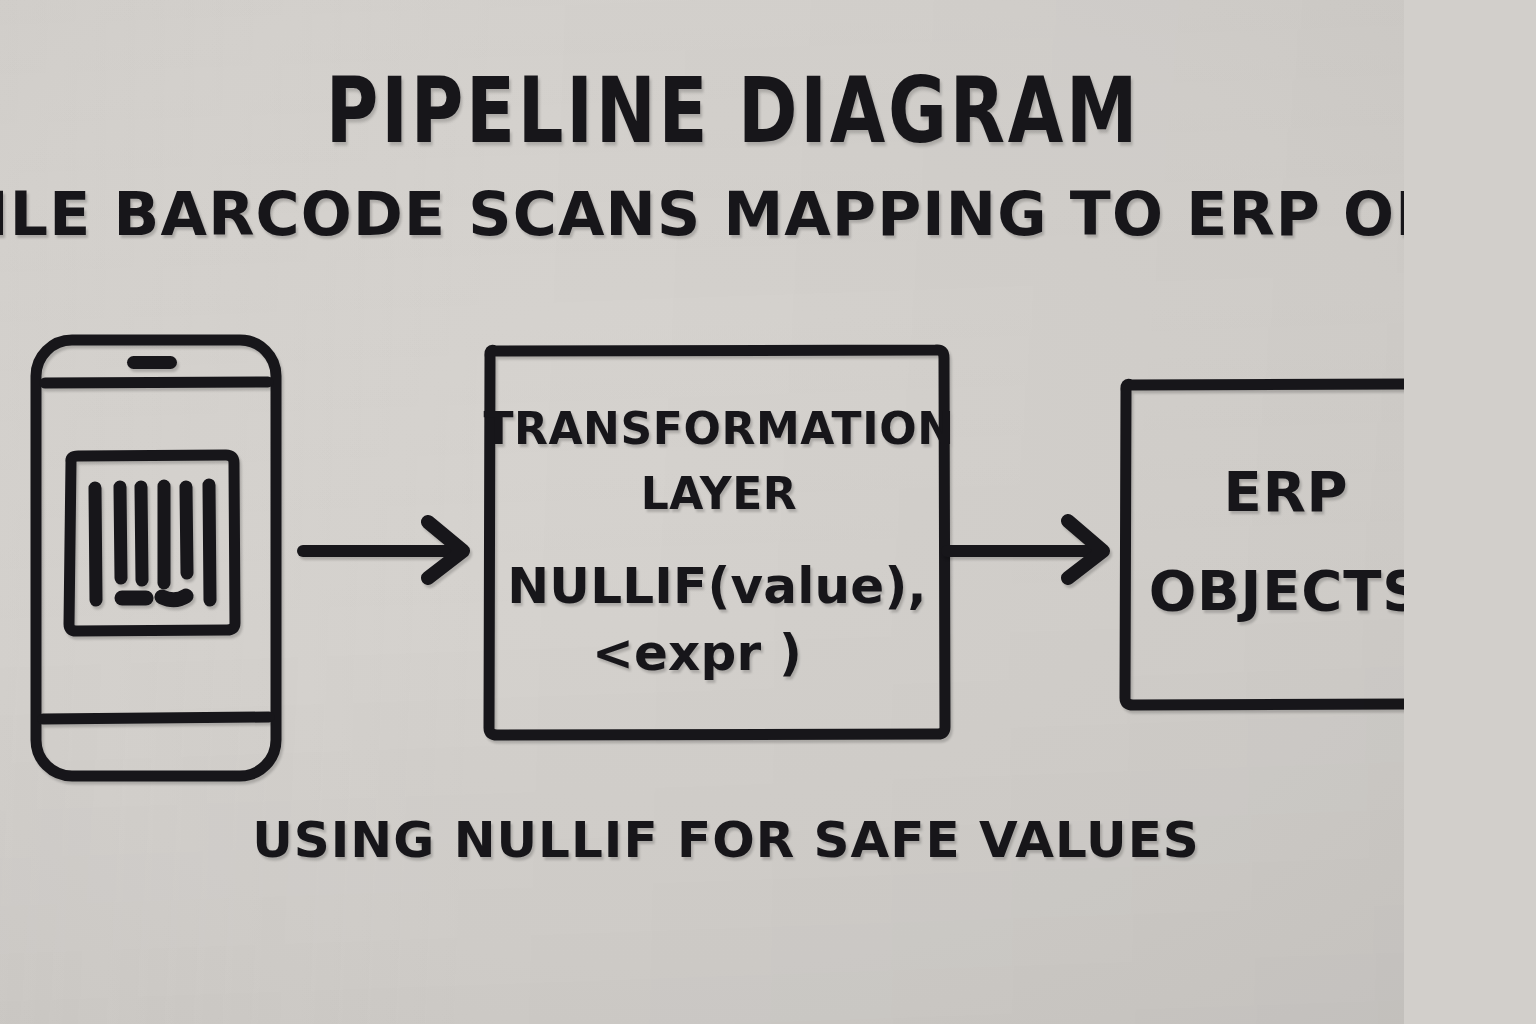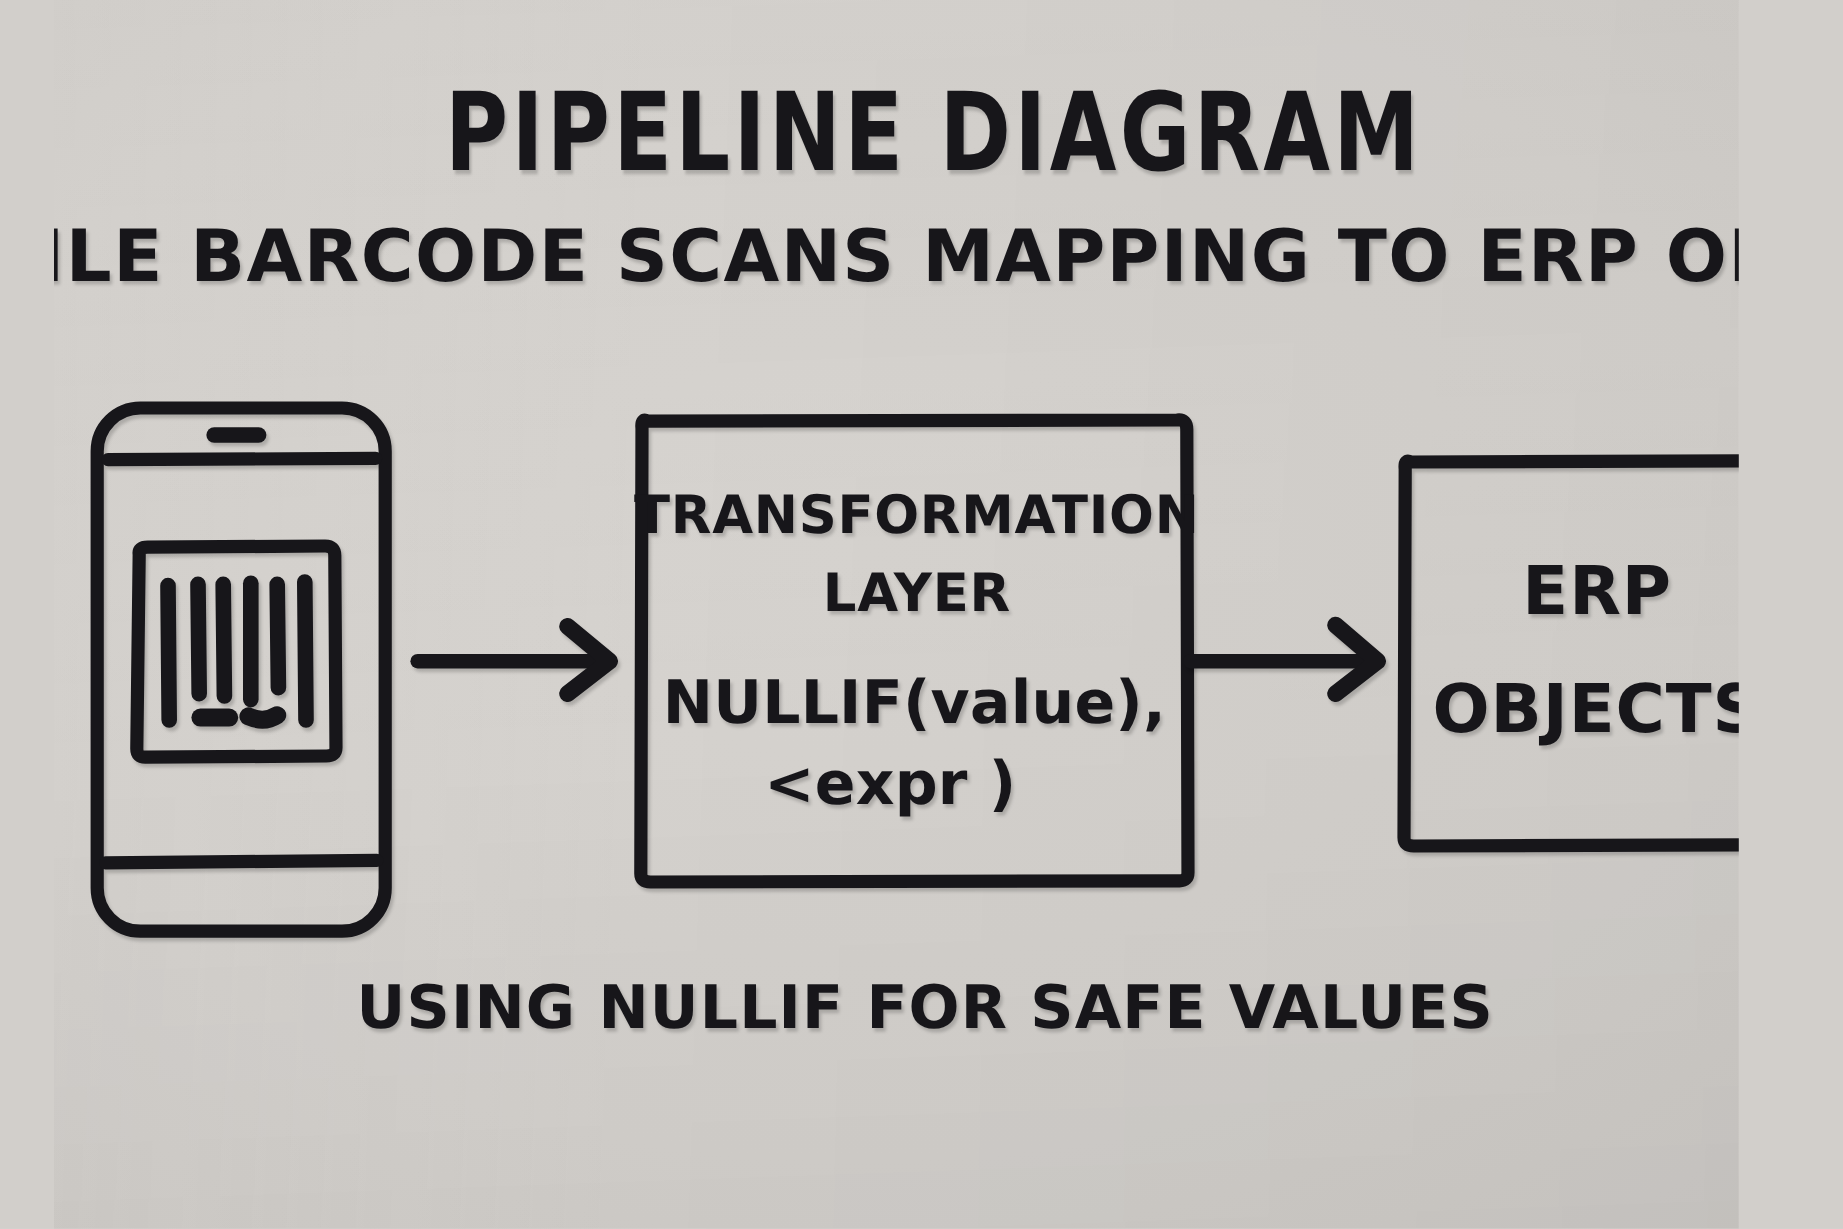--- a/index.html
+++ b/index.html
@@ -8,21 +8,20 @@
     background: #d2cfcb;
   }
   #canvas {
     position: relative;
     width: 1404px;
     height: 1024px;
     overflow: hidden;
     background:
       radial-gradient(ellipse 120% 110% at 48% 45%, #d6d3cf 0%, #d3d0cc 45%, #cdcac6 78%, #c8c5c2 100%);
     font-family: "DejaVu Sans", sans-serif;
-    margin-left: 45px;
   }
   
   #grain {
     position: absolute;
     inset: 0;
     pointer-events: none;
     background:
       linear-gradient(92deg, rgba(255,255,255,0.07) 0%, rgba(0,0,0,0.0) 35%, rgba(0,0,0,0.03) 100%),
       linear-gradient(178deg, rgba(255,255,255,0.05) 0%, rgba(0,0,0,0.0) 60%, rgba(0,0,0,0.035) 100%);
     mix-blend-mode: multiply;

